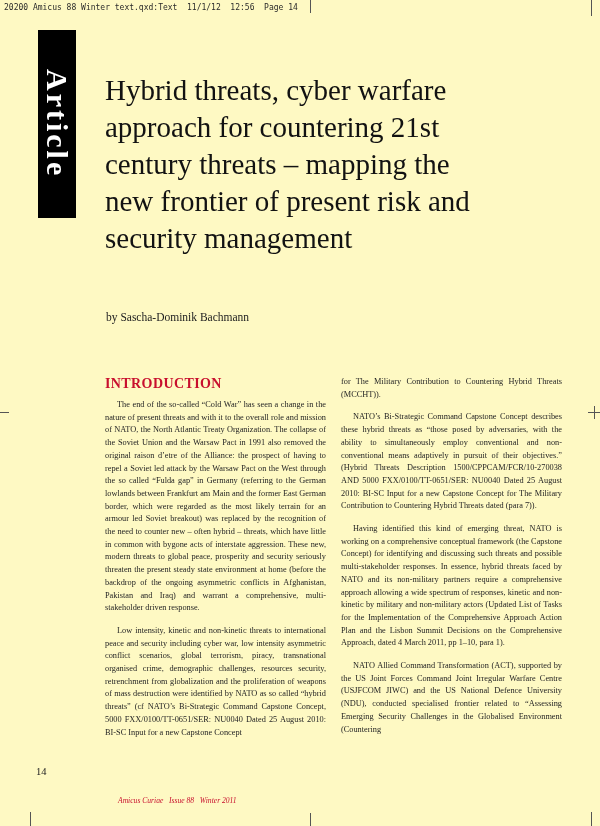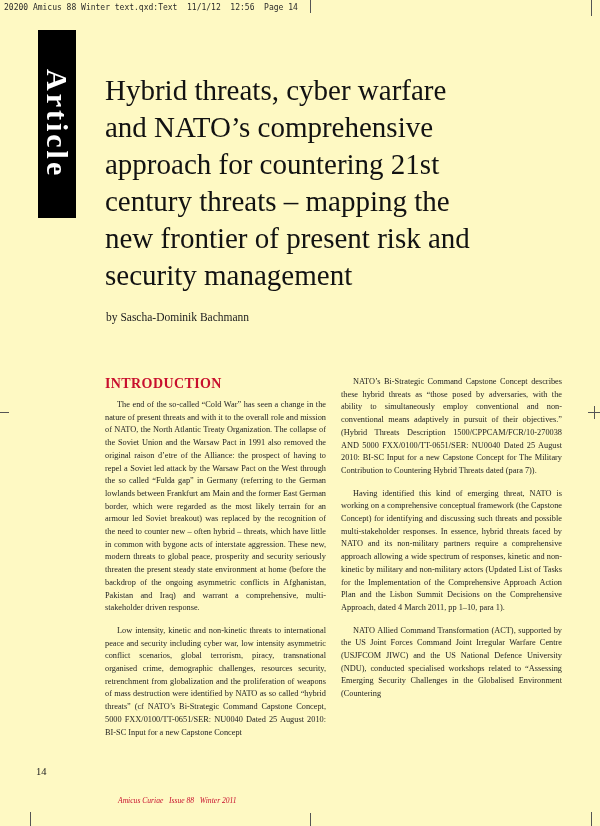--- a/index.html
+++ b/index.html
@@ -126,37 +126,37 @@
   <div class="crop v" style="left:310px; bottom:0; height:13px;"></div>
   <div class="crop v" style="left:591px; bottom:0; height:14px;"></div>
   <div class="crop v" style="left:30px; bottom:0; height:14px;"></div>
 
   <div class="banner">
     <span>Article</span>
   </div>
 
   <h1 class="title" style="margin:0; font-weight:400;">
     <div>Hybrid threats, cyber warfare</div>
-    <div>and NATO’s comprehensive</div>
     <div>approach for countering 21st</div>
     <div>century threats – mapping the</div>
     <div>new frontier of present risk and</div>
     <div>security management</div>
   </h1>
 
   <div class="byline">by Sascha-Dominik Bachmann</div>
 
   <div class="col col-left">
     <div class="section-heading">INTRODUCTION</div>
     <p class="body">The end of the so-called “Cold War” has seen a change in the nature of present threats and with it to the overall role and mission of NATO, the North Atlantic Treaty Organization. The collapse of the Soviet Union and the Warsaw Pact in 1991 also removed the original raison d’etre of the Alliance: the prospect of having to repel a Soviet led attack by the Warsaw Pact on the West through the so called “Fulda gap” in Germany (referring to the German lowlands between Frankfurt am Main and the former East German border, which were regarded as the most likely terrain for an armour led Soviet breakout) was replaced by the recognition of the need to counter new – often hybrid – threats, which have little in common with bygone acts of interstate aggression. These new, modern threats to global peace, prosperity and security seriously threaten the present steady state environment at home (before the backdrop of the ongoing asymmetric conflicts in Afghanistan, Pakistan and Iraq) and warrant a comprehensive, multi-stakeholder driven response.</p>
     <p class="body">Low intensity, kinetic and non-kinetic threats to international peace and security including cyber war, low intensity asymmetric conflict scenarios, global terrorism, piracy, transnational organised crime, demographic challenges, resources security, retrenchment from globalization and the proliferation of weapons of mass destruction were identified by NATO as so called “hybrid threats” (cf NATO’s Bi-Strategic Command Capstone Concept, 5000 FXX/0100/TT-0651/SER: NU0040 Dated 25 August 2010: BI-SC Input for a new Capstone Concept</p>
   </div>
 
   <div class="col col-right">
+    <p class="body no-indent">for The Military Contribution to Countering Hybrid Threats (MCCHT)).</p>
     <p class="body">NATO’s Bi-Strategic Command Capstone Concept describes these hybrid threats as “those posed by adversaries, with the ability to simultaneously employ conventional and non-conventional means adaptively in pursuit of their objectives.” (Hybrid Threats Description 1500/CPPCAM/FCR/10-270038 AND 5000 FXX/0100/TT-0651/SER: NU0040 Dated 25 August 2010: BI-SC Input for a new Capstone Concept for The Military Contribution to Countering Hybrid Threats dated (para 7)).</p>
     <p class="body">Having identified this kind of emerging threat, NATO is working on a comprehensive conceptual framework (the Capstone Concept) for identifying and discussing such threats and possible multi-stakeholder responses. In essence, hybrid threats faced by NATO and its non-military partners require a comprehensive approach allowing a wide spectrum of responses, kinetic and non-kinetic by military and non-military actors (Updated List of Tasks for the Implementation of the Comprehensive Approach Action Plan and the Lisbon Summit Decisions on the Comprehensive Approach, dated 4 March 2011, pp 1–10, para 1).</p>
-    <p class="body">NATO Allied Command Transformation (ACT), supported by the US Joint Forces Command Joint Irregular Warfare Centre (USJFCOM JIWC) and the US National Defence University (NDU), conducted specialised workshops related to “Assessing Emerging Security Challenges in the Globalised Environment (Countering</p>
+    <p class="body">NATO Allied Command Transformation (ACT), supported by the US Joint Forces Command Joint Irregular Warfare Centre (USJFCOM JIWC) and the US National Defence University (NDU), conducted specialised frontier related to “Assessing Emerging Security Challenges in the Globalised Environment (Countering</p>
   </div>
 
   <div class="page-number">14</div>
   <div class="journal-footer">Amicus Curiae   Issue 88   Winter 2011</div>
 
 </div>
 
 </body></html>

